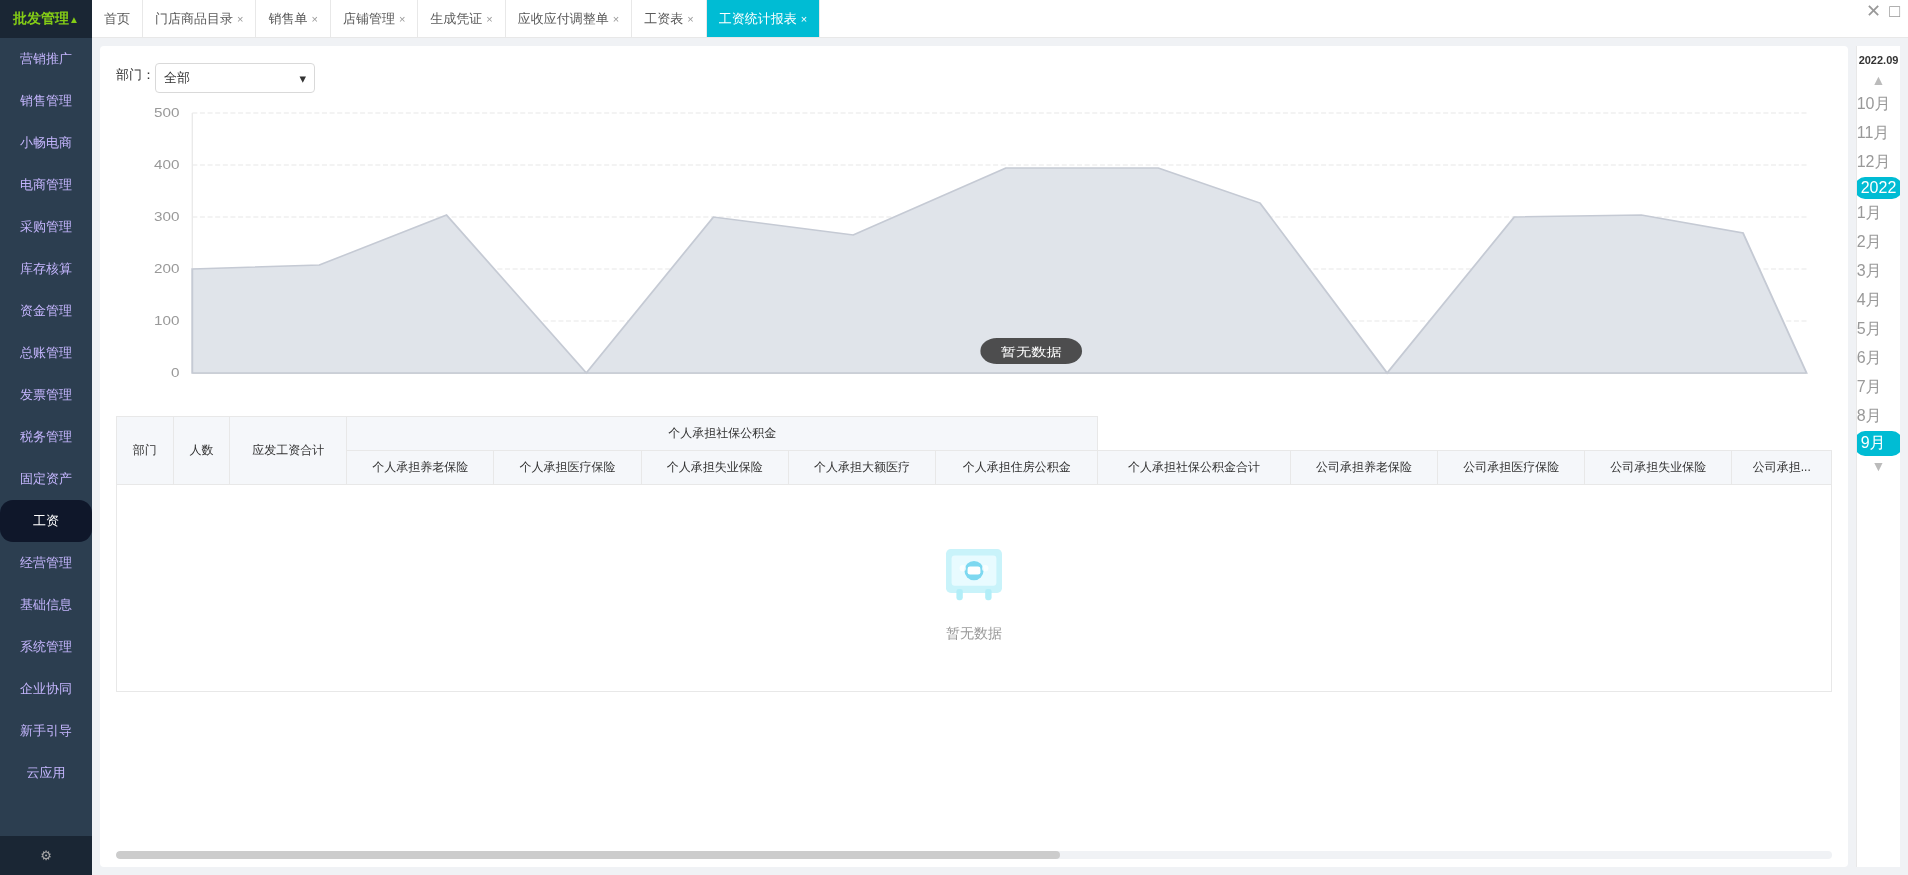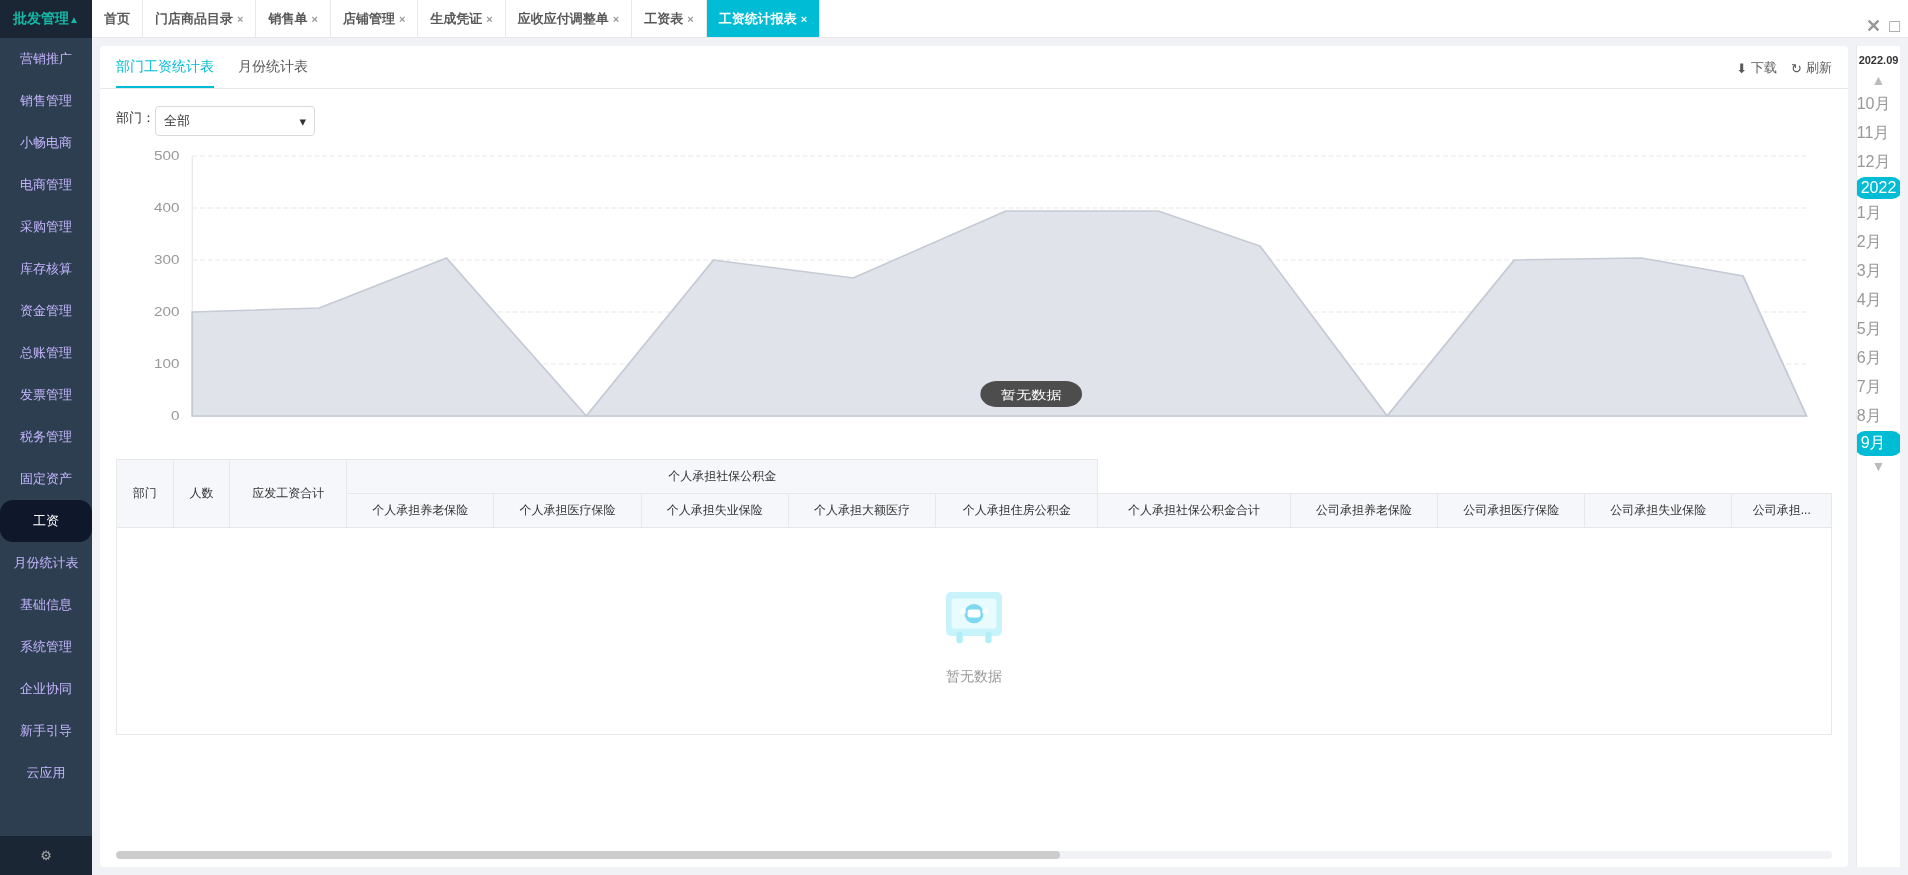--- a/index.html
+++ b/index.html
@@ -10,21 +10,21 @@
       width: 92px;
       background: #2c3e50;
       display: flex;
       flex-direction: column;
       height: 100%;
       overflow: hidden;
       flex-shrink: 0;
     }
     .sidebar-top {
       background: #1a2634;
-      color: #14b8a6;
+      color: #84cc16;
       padding: 10px 0;
       text-align: center;
       font-size: 14px;
       font-weight: bold;
       display: flex;
       align-items: center;
       justify-content: center;
       gap: 0;
       cursor: pointer;
     }
@@ -51,27 +51,26 @@
     .main {
       flex: 1;
       display: flex;
       flex-direction: column;
       overflow: hidden;
     }
 
     
     .tab-bar {
       display: flex;
-      align-items: flex-end;
+      align-items: flex-start;
       background: #fff;
       border-bottom: 1px solid #e8e8e8;
       height: 38px;
       overflow: hidden;
       flex-shrink: 0;
-      font-weight: bold;
     }
     .tab-item {
       display: flex;
       align-items: center;
       padding: 0 12px;
       height: 100%;
       font-size: 13px;
       color: #595959;
       cursor: pointer;
       border-right: 1px solid #e8e8e8;
@@ -260,21 +259,21 @@
       <div class="sidebar-item">小畅电商</div>
       <div class="sidebar-item">电商管理</div>
       <div class="sidebar-item">采购管理</div>
       <div class="sidebar-item">库存核算</div>
       <div class="sidebar-item">资金管理</div>
       <div class="sidebar-item">总账管理</div>
       <div class="sidebar-item">发票管理</div>
       <div class="sidebar-item">税务管理</div>
       <div class="sidebar-item">固定资产</div>
       <div class="sidebar-item active">工资</div>
-      <div class="sidebar-item">月份统计表</div>
+      <div class="sidebar-item">经营管理</div>
       <div class="sidebar-item">基础信息</div>
       <div class="sidebar-item">系统管理</div>
       <div class="sidebar-item">企业协同</div>
       <div class="sidebar-item">新手引导</div>
       <div class="sidebar-item">云应用</div>
     </div>
   <div class="sidebar-bottom">
     <span>⚙</span>
   </div>
 </div>
@@ -318,34 +317,20 @@
     <div class="tab-bar-end">
       <span>✕</span>
       <span>□</span>
     </div>
   </div>
 
   <div class="content">
 
     <div class="page">
 
-      <div class="sub-tabs">
-        <div class="sub-tab active">部门工资统计表</div>
-        <div class="sub-tab">月份统计表</div>
-        <div class="toolbar-right" style="margin-left:auto; display:flex; gap:14px; padding-bottom:10px;">
-          <div class="btn-action">
-            <span>⬇</span>
-            <span>下载</span>
-          </div>
-          <div class="btn-action">
-            <span>↻</span>
-            <span>刷新</span>
-          </div>
-        </div>
-      </div>
 
       <div class="toolbar">
         <span class="dept-label">部门：</span>
         <div class="dept-select">
           <span>全部</span>
           <span>▾</span>
         </div>
       </div>
 
       <div class="chart-area">

